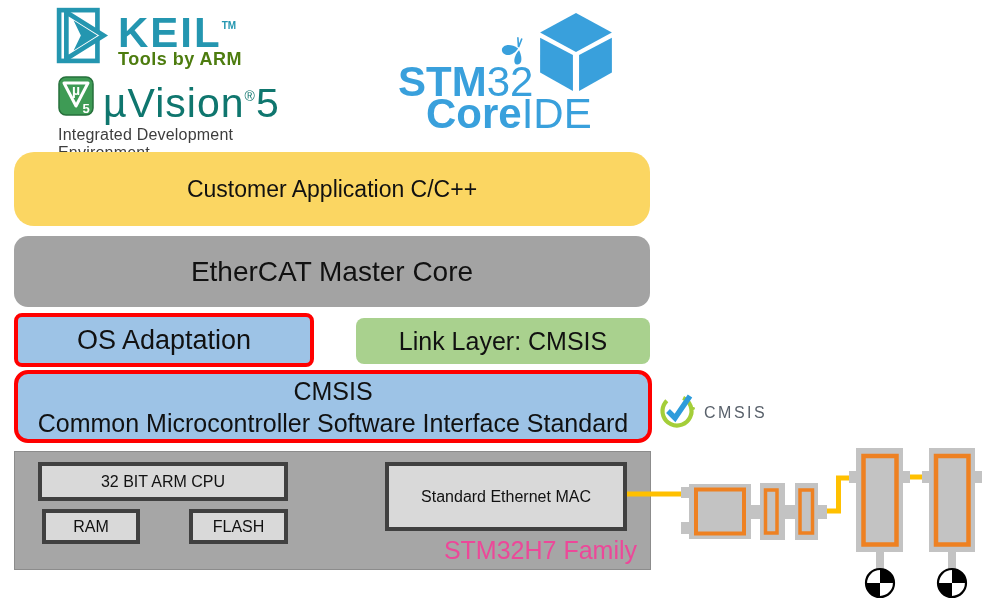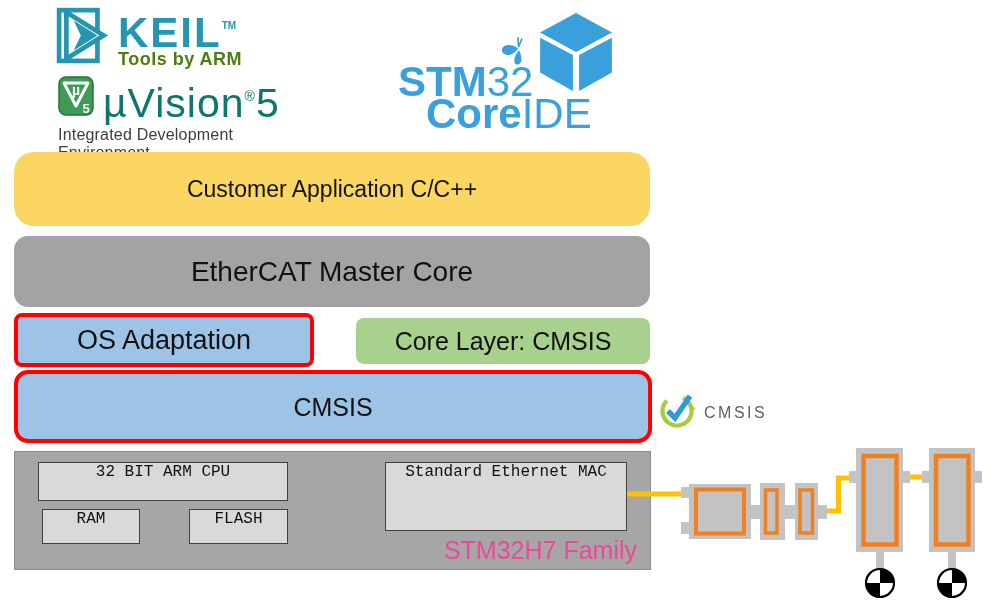--- a/index.html
+++ b/index.html
@@ -37,22 +37,22 @@
   .bar-link{left:356px;top:318px;width:294px;height:46px;background:#A9D18E;border-radius:8px;font-size:25px;}
   .bar-cmsis{left:14px;top:370px;width:630px;height:65px;background:#9DC3E6;border:4px solid #FF0000;border-radius:14px;
              flex-direction:column;font-size:25px;line-height:32px;}
 
   
   .cmsis-badge{left:658px;top:387px;width:130px;height:44px;display:flex;align-items:center;}
   .cmsis-badge-label{font-size:16px;letter-spacing:2.5px;color:#59616B;font-weight:500;margin-left:4px;margin-top:8px;}
 
   
   .hw-box{left:14px;top:451px;width:637px;height:119px;background:#A6A6A6;border:1px solid #8C8C8C;box-sizing:border-box;}
-  .hw-block{background:#D9D9D9;border:1px solid #404040;display:flex;align-items:flex-start;justify-content:center;
-            font-size:16px;color:#111;box-sizing:border-box;font-family:Liberation Mono, monospace;}
+  .hw-block{background:#D9D9D9;border:4px solid #404040;display:flex;align-items:center;justify-content:center;
+            font-size:16px;color:#111;box-sizing:border-box;}
   .hw-cpu{left:38px;top:462px;width:250px;height:39px;}
   .hw-ram{left:42px;top:509px;width:98px;height:35px;}
   .hw-flash{left:189px;top:509px;width:99px;height:35px;}
   .hw-mac{left:385px;top:462px;width:242px;height:69px;font-size:16px;}
   .hw-family{left:395px;top:536px;width:242px;text-align:right;font-size:25px;color:#ec4899;}
 
   
   .bus-svg{left:610px;top:440px;}
 </style>
 </head>
@@ -108,25 +108,26 @@
 
   <div class="abs bar bar-ethercat">
     <span>EtherCAT Master Core</span>
   </div>
 
   <div class="abs bar bar-os">
     <span>OS Adaptation</span>
   </div>
 
   <div class="abs bar bar-link">
-    <span>Core Layer: CMSIS</span>
+    <span>Link Layer: CMSIS</span>
   </div>
 
   <div class="abs bar bar-cmsis">
     <span>CMSIS</span>
+    <span>Common Microcontroller Software Interface Standard</span>
   </div>
 
   <div class="abs cmsis-badge">
     <svg width="42" height="44" viewBox="0 0 42 44">
       <circle cx="19" cy="24" r="14.5" fill="none" stroke="#A4CE39" stroke-width="4.2" stroke-dasharray="73 18" transform="rotate(-65 19 24)"></circle>
       <circle cx="33.5" cy="27" r="1.8" fill="#A4CE39"></circle>
       <circle cx="35.5" cy="21.5" r="1.4" fill="#A4CE39"></circle>
       <polyline points="10,24 17,31 32,9" fill="none" stroke="#2D9CDB" stroke-width="5.4"></polyline>
     </svg>
     <span class="cmsis-badge-label">CMSIS</span>

